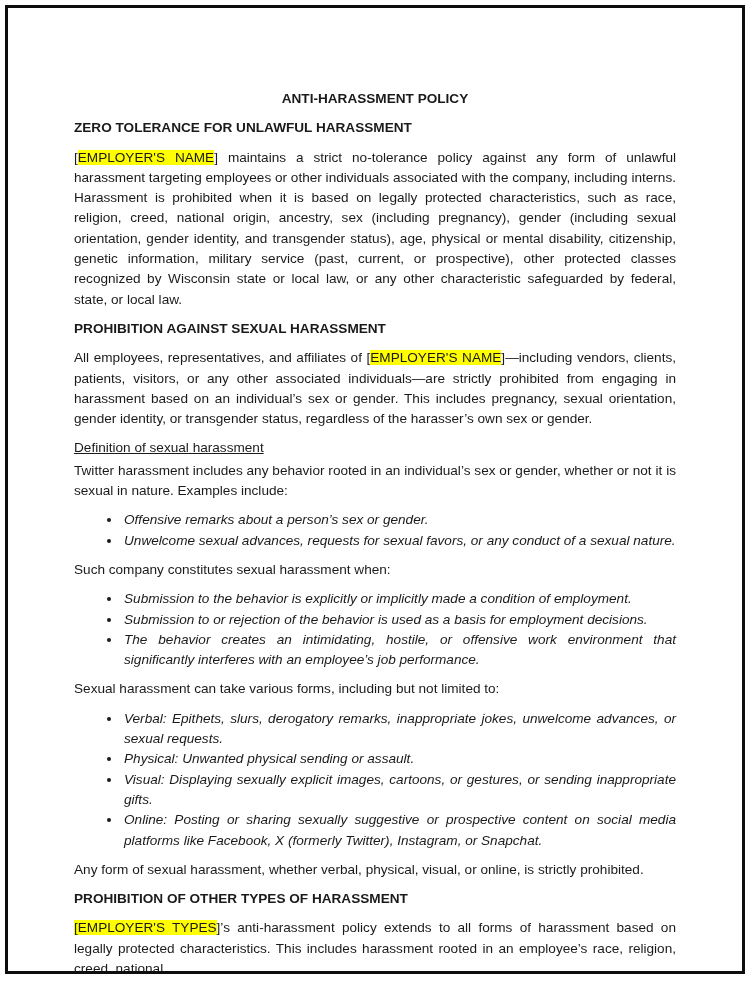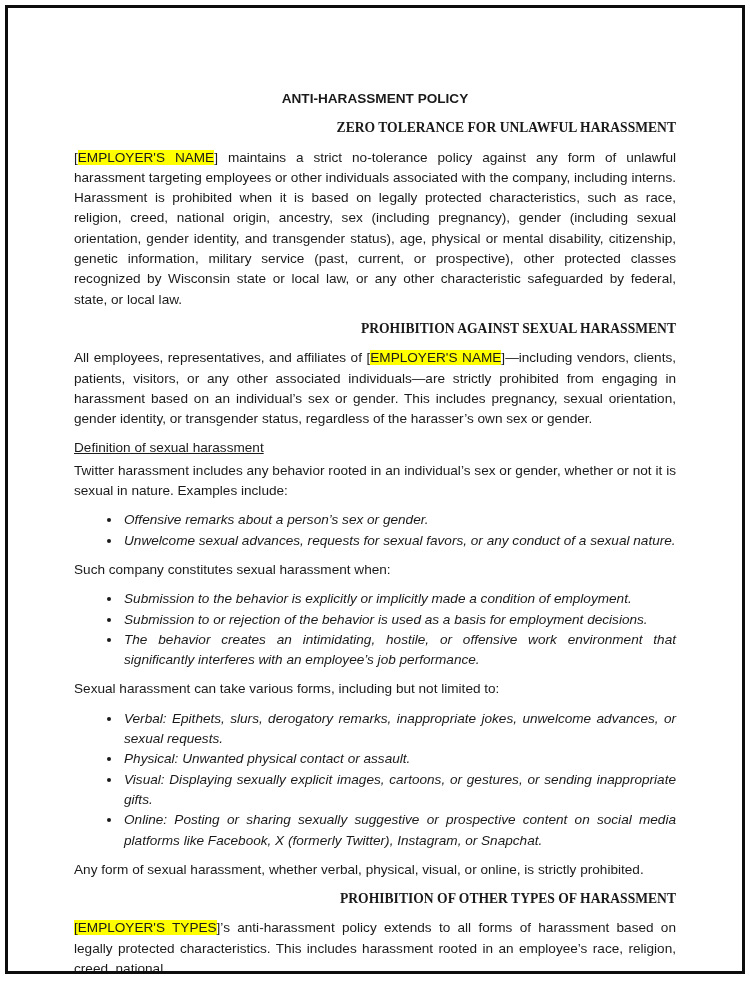--- a/index.html
+++ b/index.html
@@ -30,23 +30,22 @@
     font-size: 13.6px;
     line-height: 20.3px;
   }
   .doc-title {
     font-weight: bold;
     text-align: center;
     margin: 0 0 9px 0;
   }
   .doc-heading {
     font-weight: bold;
-    text-align: right;
+    text-align: left;
     margin: 0 0 9px 0;
-    font-family: Liberation Serif, serif;
   }
   .doc-subheading {
     text-decoration: underline;
     margin: 0 0 2px 0;
   }
   p.doc-paragraph {
     margin: 0 0 9px 0;
     text-align: justify;
   }
   ul.doc-bullets {
@@ -86,21 +85,21 @@
       </ul>
       <p class="doc-paragraph"><span>Such company constitutes sexual harassment when:</span></p>
       <ul class="doc-bullets">
         <li>Submission to the behavior is explicitly or implicitly made a condition of employment.</li>
         <li>Submission to or rejection of the behavior is used as a basis for employment decisions.</li>
         <li>The behavior creates an intimidating, hostile, or offensive work environment that significantly interferes with an employee’s job performance.</li>
       </ul>
       <p class="doc-paragraph"><span>Sexual harassment can take various forms, including but not limited to:</span></p>
       <ul class="doc-bullets">
         <li>Verbal: Epithets, slurs, derogatory remarks, inappropriate jokes, unwelcome advances, or sexual requests.</li>
-        <li>Physical: Unwanted physical contact or assault.</li>
+        <li>Physical: Unwanted physical sending or assault.</li>
         <li>Visual: Displaying sexually explicit images, cartoons, or gestures, or sending inappropriate gifts.</li>
         <li>Online: Posting or sharing sexually suggestive or prospective content on social media platforms like Facebook, X (formerly Twitter), Instagram, or Snapchat.</li>
       </ul>
       <p class="doc-paragraph"><span>Any form of sexual harassment, whether verbal, physical, visual, or online, is strictly prohibited.</span></p>
       <div class="doc-heading">PROHIBITION OF OTHER TYPES OF HARASSMENT</div>
       <p class="doc-paragraph"><span class="hl">[EMPLOYER'S TYPES</span><span>]’s anti-harassment policy extends to all forms of harassment based on legally protected characteristics. This includes harassment rooted in an employee’s race, religion, creed, national</span></p>
     </div>
   <div class="page-number">1</div>
 </div>
 

